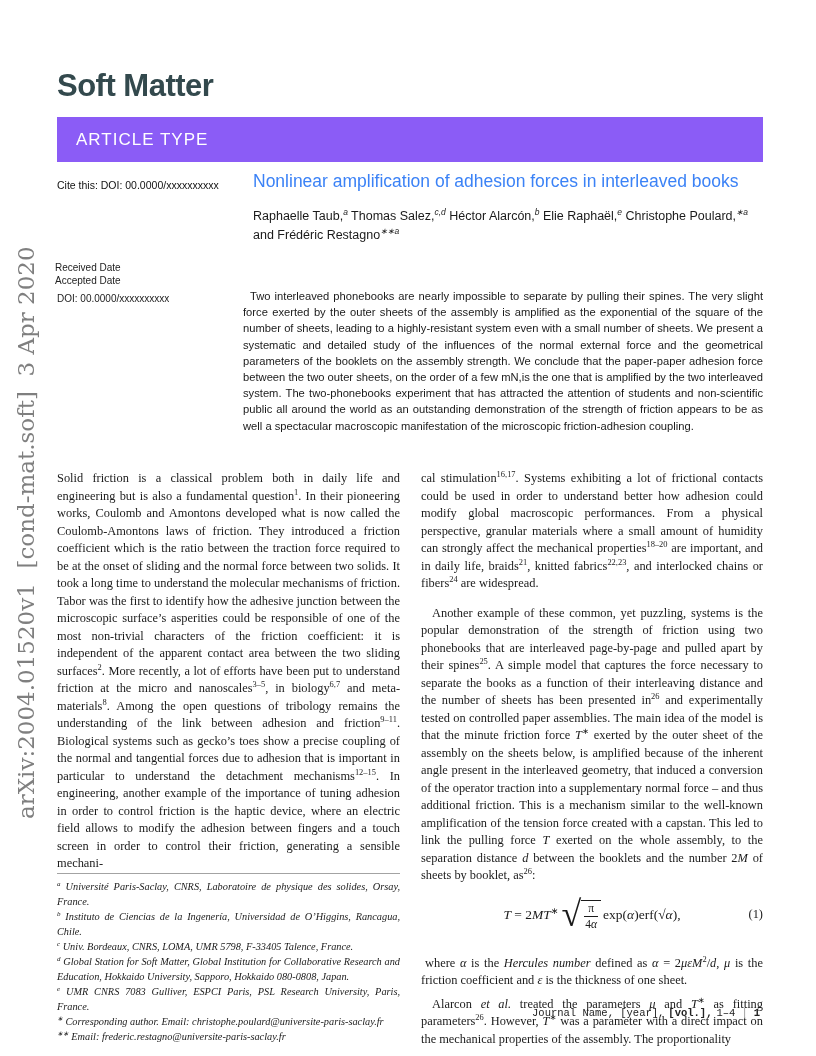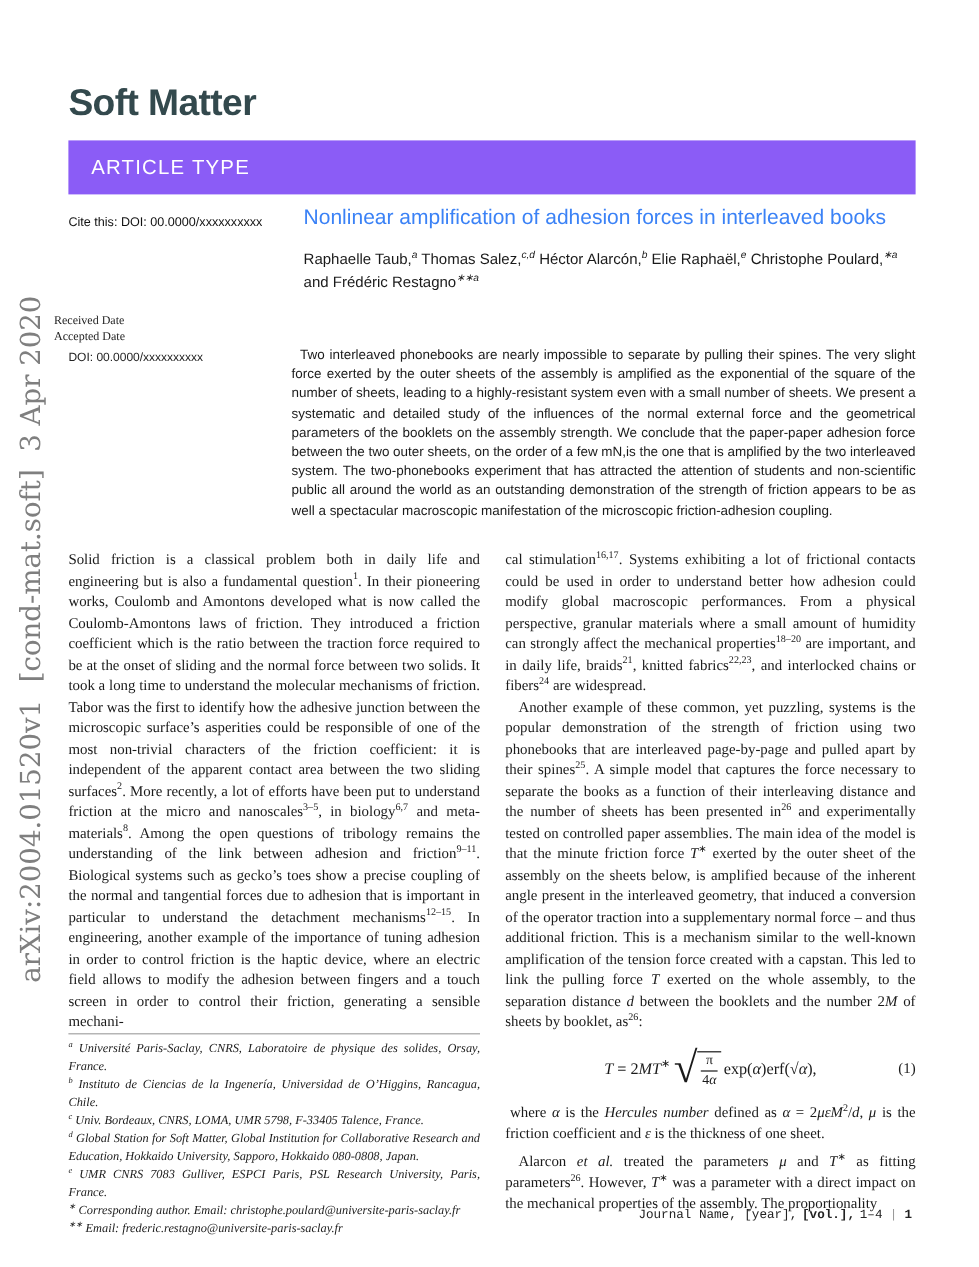--- a/index.html
+++ b/index.html
@@ -55,22 +55,22 @@
   }
   .authors {
     position: absolute; left: 253px; top: 207px; width: 512px;
     font-family: "Liberation Sans", sans-serif;
     font-size: 12.5px; line-height: 19px; color: #1a1a1a;
   }
   .authors sup { font-style: italic; }
   sup { font-size: 68%; vertical-align: super; line-height: 0; }
 
   .dates {
-    position: absolute; left: 45px; top: 261px; width: 180px;
-    font-family: Liberation Serif, serif;
+    position: absolute; left: 55px; top: 261px; width: 180px;
+    font-family: Liberation Sans, sans-serif;
     font-size: 10px; line-height: 13px; color: #222;
   }
   .doi-number {
     position: absolute; left: 57px; top: 293px; width: 180px;
     font-family: "Liberation Sans", sans-serif;
     font-size: 10px; color: #222;
   }
 
   .abstract {
     position: absolute; left: 243px; top: 288px; width: 520px;
@@ -80,21 +80,21 @@
   }
 
   
   .columns {
     position: absolute; left: 57px; top: 458px; width: 706px; height: 547px;
     display: flex; gap: 21px;
     font-size: 12.4px; line-height: 17.5px; text-align: justify;
   }
   .col { width: 343px; display: flex; flex-direction: column; }
   .col-right { width: 342px; }
-  .body-par { text-align: justify; }
+  .body-par { text-align: justify; margin-top: 12px; }
   .indent { text-indent: 11px; }
   .small-indent { text-indent: 4px; }
 
   
   .footnotes {
     margin-top: auto;
     border-top: 1px solid #a3a3a3;
     padding-top: 5px;
     font-size: 10.3px; line-height: 15px;
     font-style: italic; text-align: justify;

